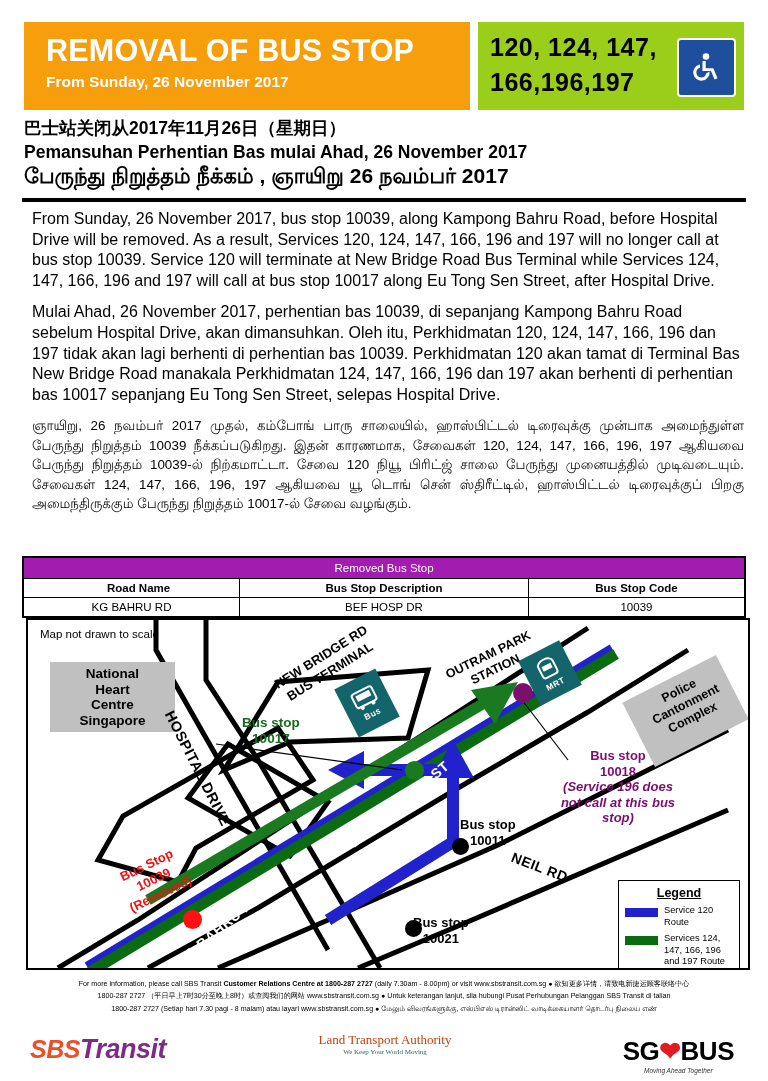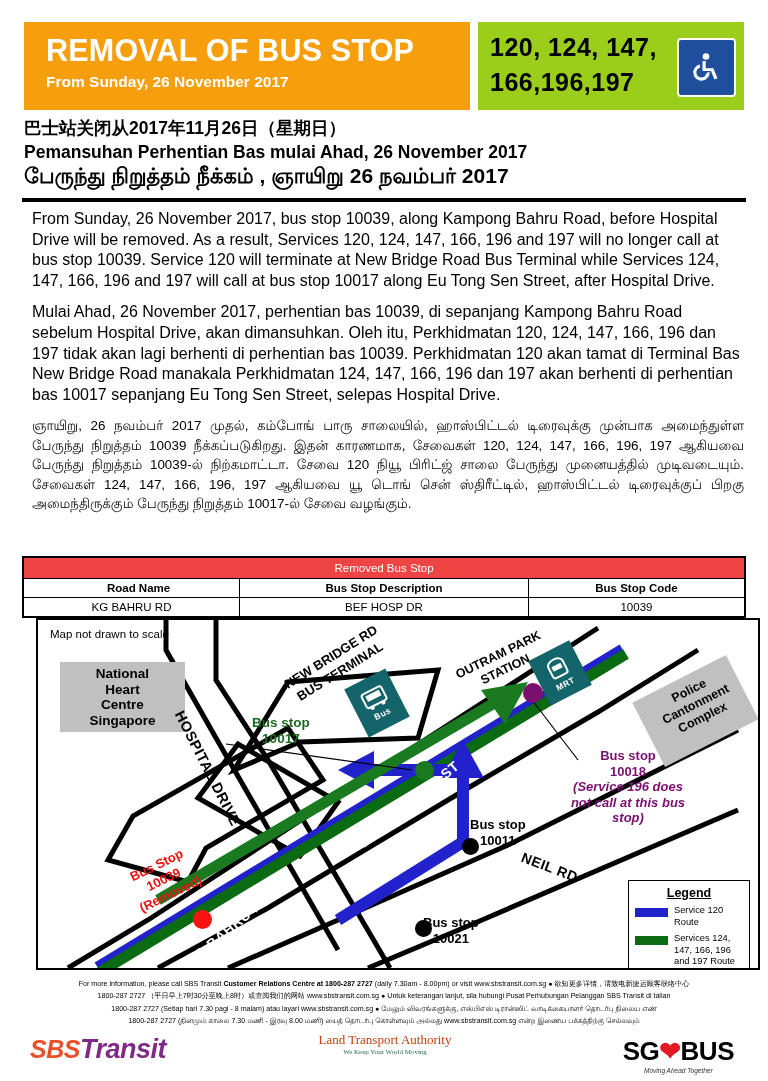--- a/index.html
+++ b/index.html
@@ -136,36 +136,36 @@
     border-collapse: collapse;
     border: 2px solid #000;
   }
   .tbl td {
     border: 1px solid #000;
     text-align: center;
     font-size: 11.5px;
     padding: 3px 2px;
   }
   .tbl .title-cell {
-    background: #ef4444;
+    background: #a21caf;
     color: #ffffff;
     font-weight: normal;
     font-size: 11.5px;
     padding: 4px 2px;
   }
   .tbl .hdr-cell { font-weight: bold; }
   .tbl .col-a { width: 30%; padding-left: 16px; }
   .tbl .col-b { width: 40%; }
   .tbl .col-c { width: 30%; }
 
   
   .map {
     position: absolute;
     top: 618px;
-    left: 36px;
+    left: 26px;
     width: 724px;
     height: 352px;
     border: 2px solid #000;
     box-sizing: border-box;
     background: #ffffff;
     overflow: hidden;
   }
   .map svg { display: block; }
   .map-note {
     position: absolute;
@@ -561,21 +561,20 @@
         <div class="swatch" style="background:#0a6b12"></div>
         <div class="legend-text">Services 124, 147, 166, 196 and 197 Route</div>
       </div>
     </div>
   </div>
 
   <div class="footer-text">
     <div class="foot-line"><span>For more information, please call SBS Transit </span><b>Customer Relations Centre at 1800-287 2727</b><span> (daily 7.30am - 8.00pm) or visit www.sbstransit.com.sg  ●  欲知更多详情，请致电新捷运顾客联络中心</span></div>
     <div class="foot-line">1800-287 2727 （平日早上7时30分至晚上8时）或查阅我们的网站 www.sbstransit.com.sg  ●  Untuk keterangan lanjut, sila hubungi Pusat Perhubungan Pelanggan SBS Transit di talian</div>
     <div class="foot-line">1800-287 2727 (Setiap hari 7.30 pagi - 8 malam) atau layari www.sbstransit.com.sg  ●  மேலும் விவரங்களுக்கு, எஸ்பிஎஸ் டிரான்ஸிட் வாடிக்கையாளர் தொடர்பு நிலைய எண்</div>
-    <div class="foot-line">1800-287 2727 (தினமும் காலை 7.30 மணி - இரவு 8.00 மணி) யைத் தொடர்பு கொள்ளவும் அல்லது www.sbstransit.com.sg என்ற இணைய பக்கத்திற்கு செல்லவும்</div>
   </div>
 
   <div class="logos">
     <div class="logo-sbs">
       <span class="sbs">SBS</span><span class="transit">Transit</span>
     </div>
     <div class="logo-lta">
       <div class="lta-top">Land Transport        Authority</div>
       <div class="lta-bot">We Keep Your World  Moving</div>
     </div>

